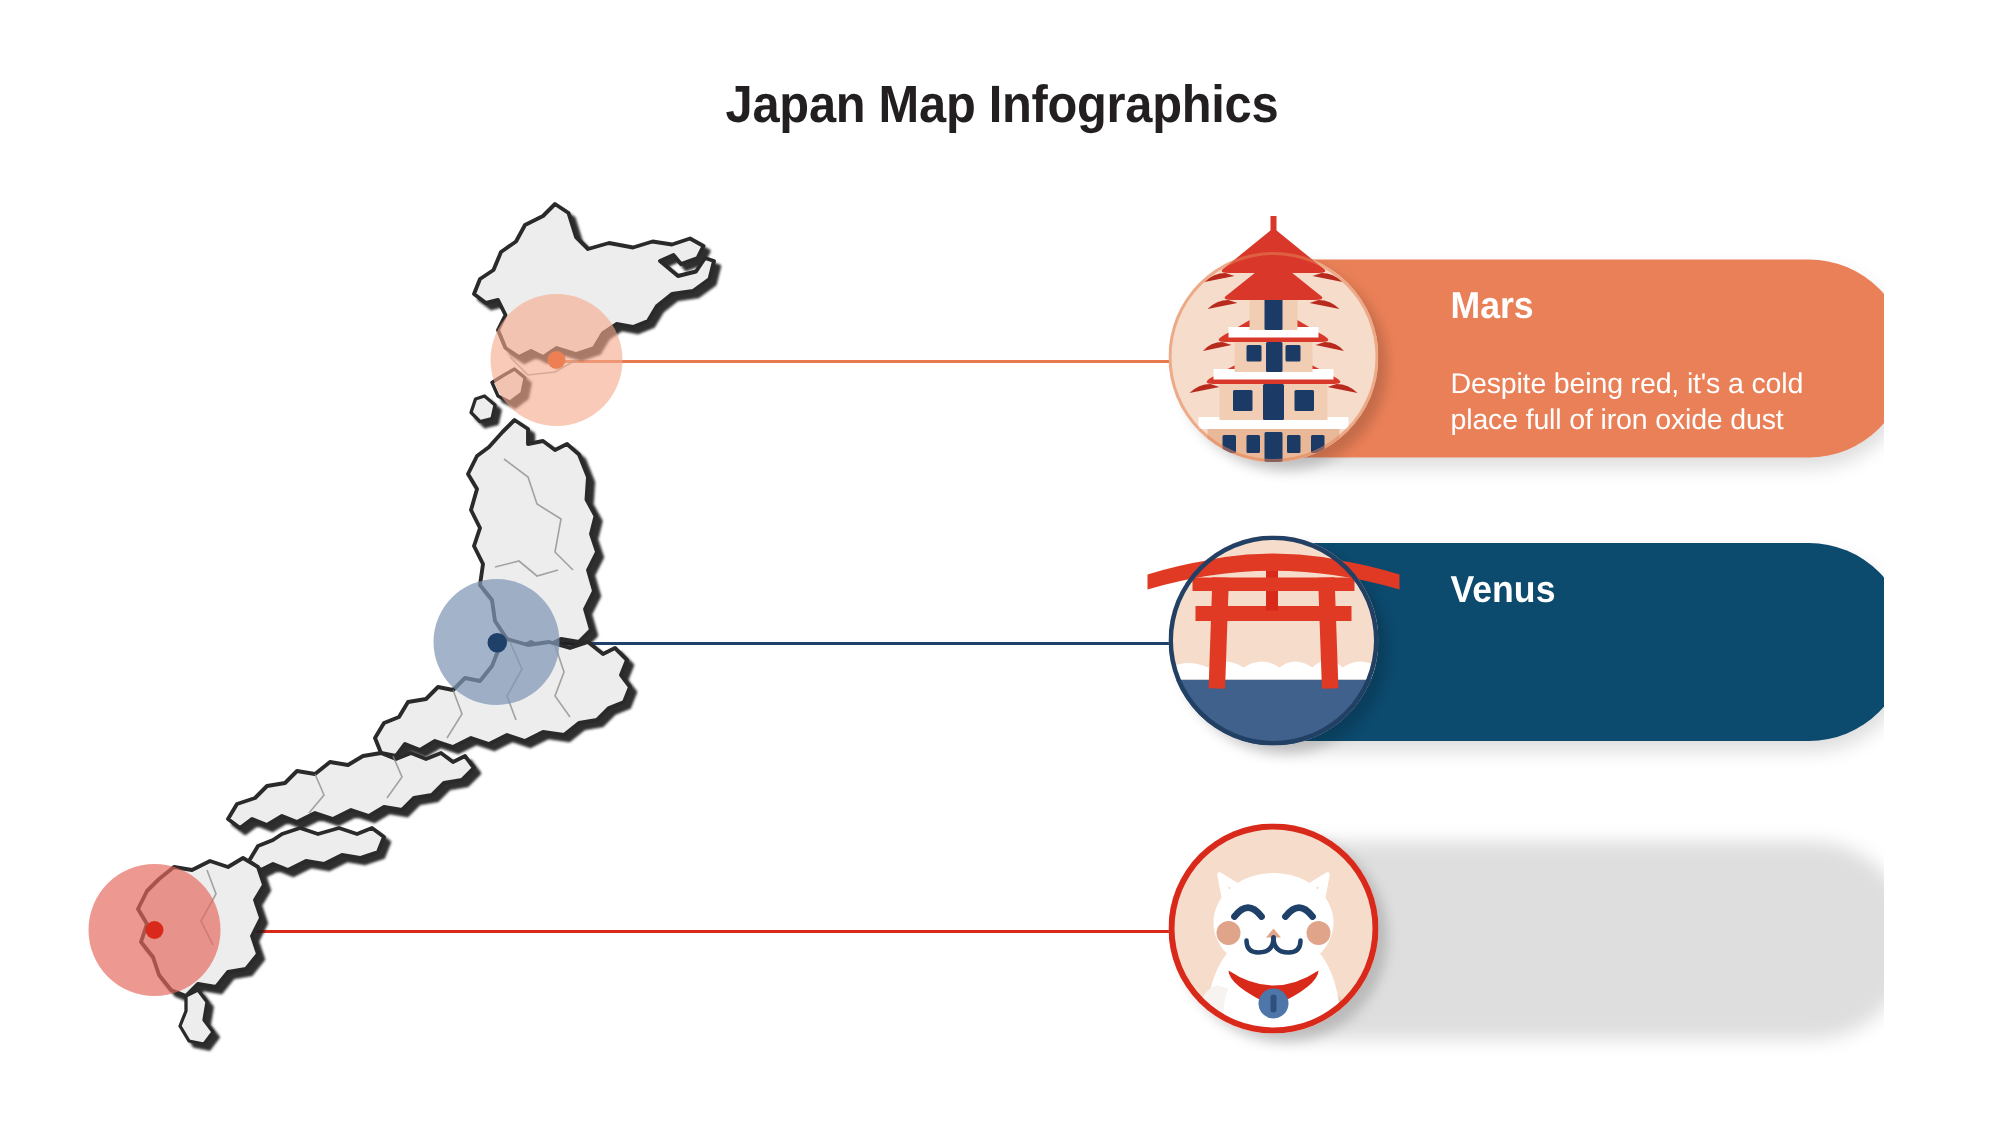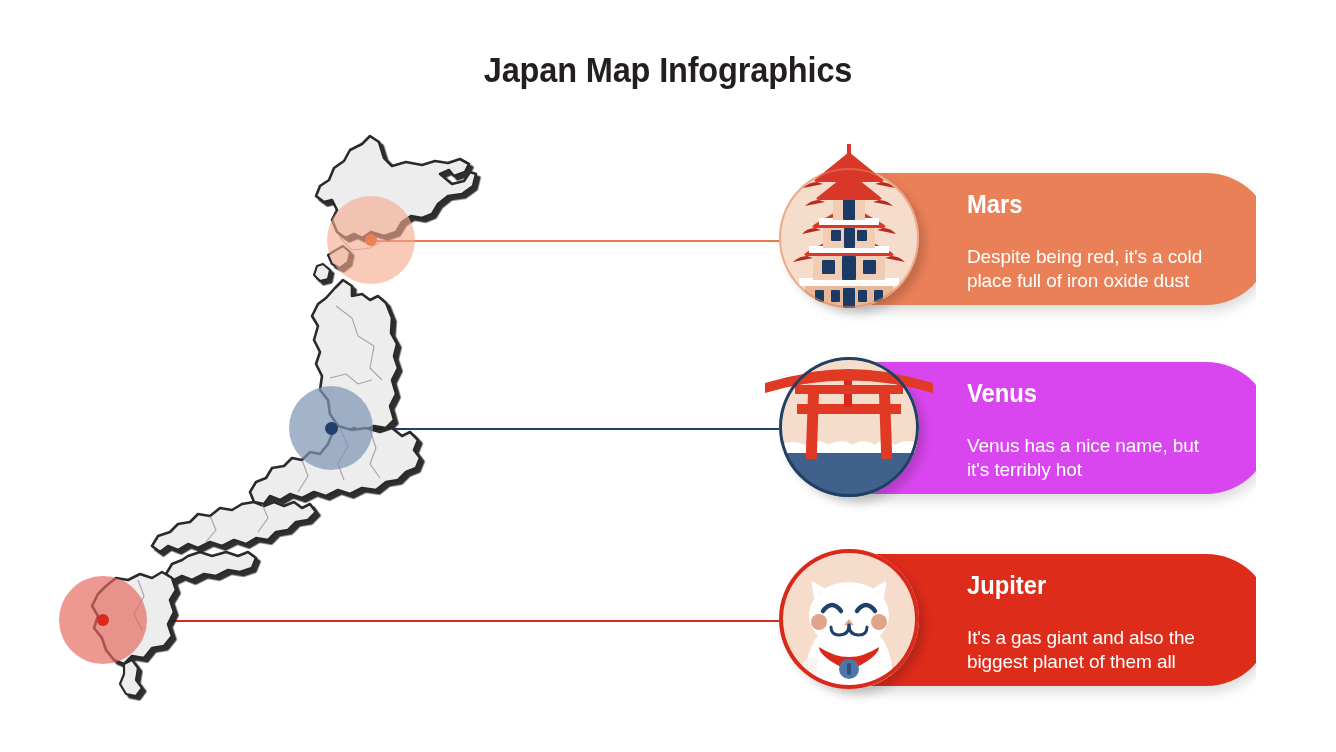--- a/index.html
+++ b/index.html
@@ -287,24 +287,23 @@
         <path d="M38,14 Q30,14 24,20 L44,16 Z" fill="#B92A1E"></path>
         <path d="M102,14 Q110,14 116,20 L96,16 Z" fill="#B92A1E"></path>
         <rect x="68" y="-24" width="4" height="10" fill="#D8372A"></rect>
       </svg>
     </div>
     <div style="position:absolute;left:0;top:0;width:140px;height:140px;border-radius:50%;
                 box-shadow:inset 0 0 0 2px rgba(230,129,83,0.55);"></div>
   </div>
 
   <div class="card-shadow" style="left:800px; top:369px; width:474px; height:132px;"></div>
-  <div class="card" style="left:795px; top:362px; width:477px; height:132px; background:#d946ef;">
+  <div class="card" style="left:795px; top:362px; width:477px; height:132px; background:#0c4a6e;">
     <div class="card-text">
       <div class="card-title">Venus</div>
-      <div class="card-desc">Venus has a nice name, but it's terribly hot</div>
     </div>
   </div>
 
   <div class="medallion" style="left:779px; top:357px;">
     <div class="med-shadow"></div>
     <div class="med-clip">
       <svg width="140" height="140" viewBox="0 0 140 140">
         <rect width="140" height="140" fill="#F6DCCB"></rect>
 
         <rect x="0" y="96" width="140" height="44" fill="#3F618C"></rect>
@@ -328,26 +327,20 @@
       <svg width="140" height="140" viewBox="0 0 140 140" style="overflow:visible;">
 
         <path d="M-14,26 Q70,0 154,26 L154,36 Q70,11 -14,36 Z" fill="#E03A24"></path>
       </svg>
     </div>
     <div style="position:absolute;left:0;top:0;width:140px;height:140px;border-radius:50%;
                 box-shadow:inset 0 0 0 3px #214064;"></div>
   </div>
 
   <div class="card-shadow" style="left:800px; top:561px; width:474px; height:132px;"></div>
-  <div class="card" style="left:795px; top:554px; width:477px; height:132px; background:#DE2C1B;">
-    <div class="card-text">
-      <div class="card-title">Jupiter</div>
-      <div class="card-desc">It's a gas giant and also the biggest planet of them all</div>
-    </div>
-  </div>
 
   <div class="medallion" style="left:779px; top:549px;">
     <div class="med-shadow"></div>
     <div class="med-clip">
       <svg width="140" height="140" viewBox="0 0 140 140">
         <rect width="140" height="140" fill="#F6DCCB"></rect>
 
         <ellipse cx="70" cy="136" rx="52" ry="38" fill="#EFC9B2"></ellipse>
 
         <path d="M70,72 Q108,74 114,122 Q116,140 70,140 Q24,140 26,122 Q32,74 70,72 Z" fill="#FFFFFF"></path>

